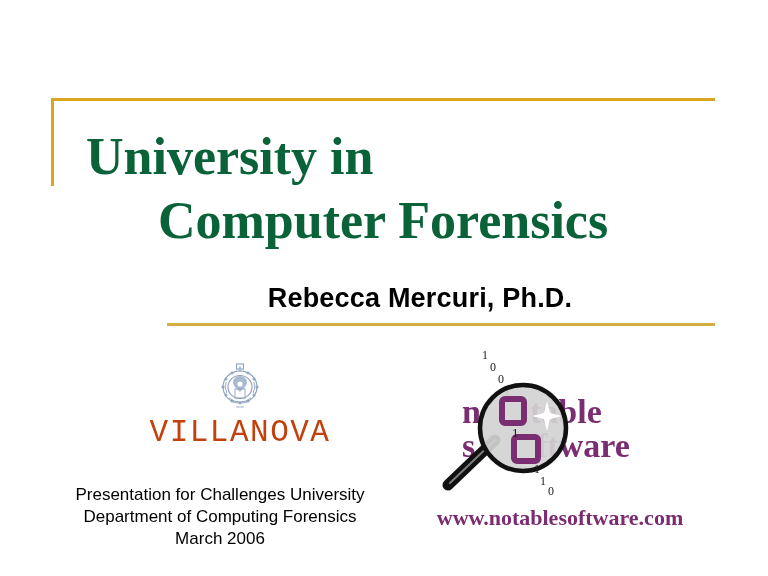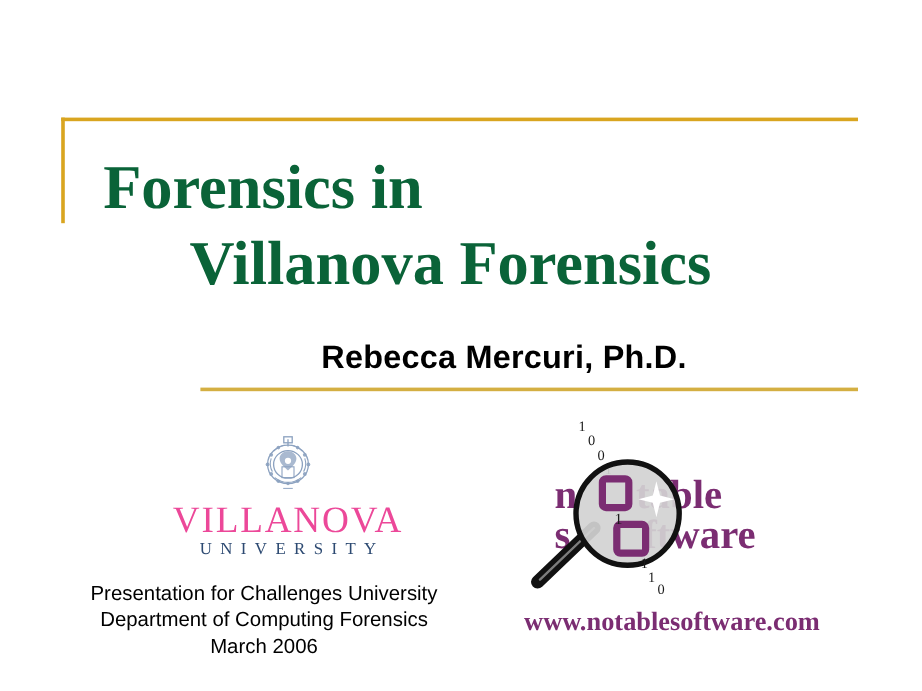--- a/index.html
+++ b/index.html
@@ -83,23 +83,23 @@
     width: 264px;
     text-align: center;
   }
   .seal {
     width: 52px;
     height: 52px;
     margin: 0 auto 4px auto;
     display: block;
   }
   .villanova-name {
-    font-family: Liberation Serif, serif;
+    font-family: Liberation Mono, monospace;
     font-size: 31px;
-    color: #ec4899;
+    color: #c2410c;
     letter-spacing: 1.5px;
     line-height: 34px;
   }
   .villanova-sub {
     font-family: "Liberation Serif", serif;
     font-size: 14px;
     color: #2d4a72;
     letter-spacing: 7px;
     padding-left: 7px;
     line-height: 18px;
@@ -142,22 +142,22 @@
 </style>
 </head>
 <body>
 
 <div class="slide">
 
   <div class="rule-top"></div>
   <div class="rule-left"></div>
 
   <div class="title-block">
-    <div class="title-line line1">Forensics in</div>
-    <div class="title-line line2">Villanova Forensics</div>
+    <div class="title-line line1">University in</div>
+    <div class="title-line line2">Computer Forensics</div>
   </div>
 
   <div class="subtitle">Rebecca Mercuri, Ph.D.</div>
   <div class="rule-sub"></div>
 
   <div class="villanova">
     <svg class="seal" viewBox="0 0 52 52">
       <g fill="none" stroke="#8ca2c0" stroke-width="1.1">
         <path d="M26 6 L26 12"></path>
         <rect x="22.5" y="4" width="7" height="5"></rect>
@@ -185,21 +185,20 @@
         <circle cx="18" cy="13" r="1.5"></circle>
           <circle cx="34" cy="13" r="1.5"></circle>
         <circle cx="18" cy="41" r="1.5"></circle>
           <circle cx="34" cy="41" r="1.5"></circle>
         <circle cx="26" cy="43" r="1.4"></circle>
       </g>
       <rect x="21" y="29" width="10" height="9" fill="none" stroke="#8ca2c0" stroke-width="0.9"></rect>
       <path d="M22 47 h8" stroke="#8ca2c0" stroke-width="0.8"></path>
     </svg>
     <div class="villanova-name">VILLANOVA</div>
-    <div class="villanova-sub">UNIVERSITY</div>
   </div>
 
   <div class="notable">
     <svg width="285" height="150" viewBox="0 0 285 150">
 
       <g fill="#1a1a1a" font-family="'Liberation Serif', serif" font-size="12">
         <text x="52" y="14">1</text>
         <text x="60" y="26">0</text>
         <text x="68" y="38">0</text>
         <text x="74" y="50">1</text>

